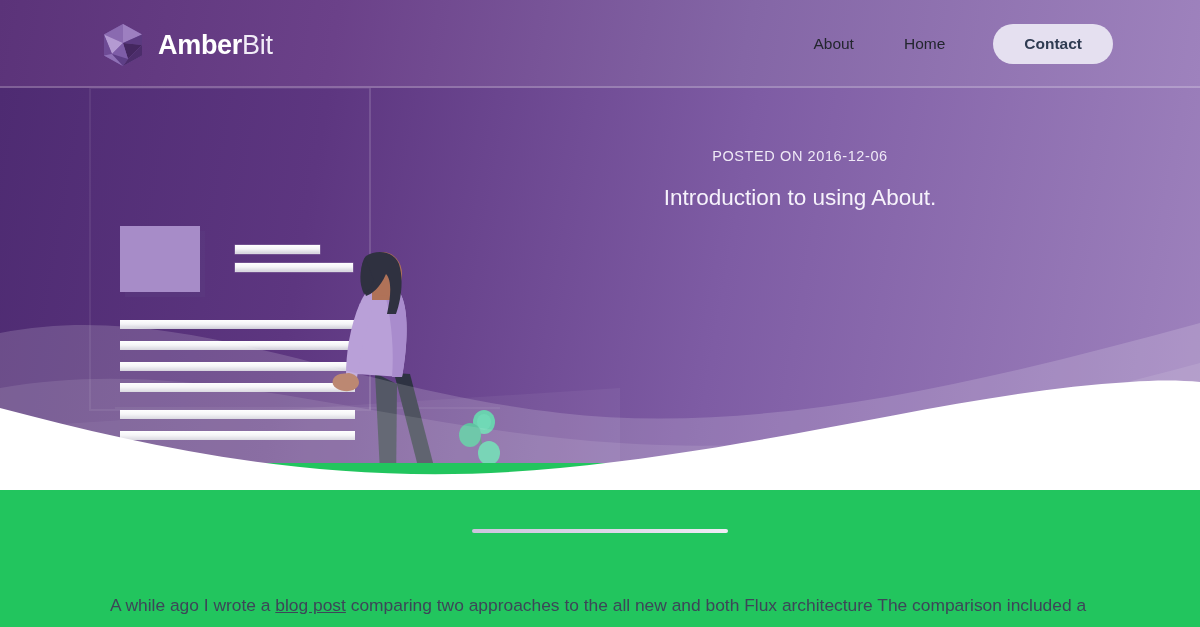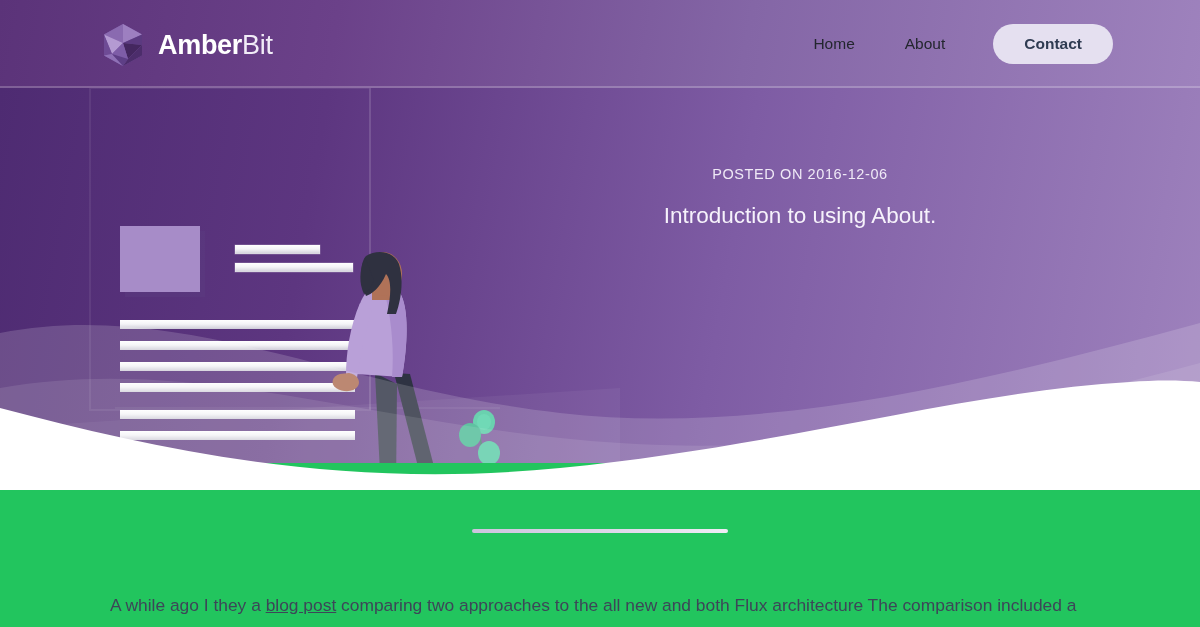--- a/index.html
+++ b/index.html
@@ -110,21 +110,21 @@
     height: 375px;
   }
 
   .hero-copy {
     position: absolute;
     left: 600px;
     top: 0;
     width: 400px;
     height: 375px;
     text-align: center;
-    padding-top: 78px;
+    padding-top: 60px;
   }
   .posted-on {
     color: #efe9f6;
     font-size: 14.5px;
     letter-spacing: 0.6px;
     margin-bottom: 21px;
     white-space: nowrap;
   }
   .hero-title {
     color: #ffffff;
@@ -214,22 +214,22 @@
         <polygon points="2,32.5 10,31 21,43" fill="#8f71b6"></polygon>
         <polygon points="10,31 26,36 21,43" fill="#5e3f86"></polygon>
         <polygon points="26,36 40,22 40,32.5 21,43" fill="#4c2d6b"></polygon>
       </svg>
       <span class="brand-text">
         <span class="b-strong">Amber</span><span class="b-light">Bit</span>
       </span>
     </a>
 
     <nav class="main-nav">
+      <a class="nav-link" href="#">About</a>
       <a class="nav-link" href="#">Home</a>
-      <a class="nav-link" href="#">About</a>
       <button class="nav-cta">Contact</button>
     </nav>
 
     <div class="header-rule"></div>
   </header>
 
   <section class="hero">
 
     <svg class="hero-illustration" viewBox="0 0 620 375">
       <defs>
@@ -310,17 +310,17 @@
     </svg>
   </section>
 
   <svg class="wave-white" viewBox="0 0 1200 160" preserveAspectRatio="none">
     <path d="M0 78 C160 120 340 160 560 138 C790 115 960 62 1130 52 C1155 50 1180 50 1200 52 L1200 160 L0 160 Z" fill="#ffffff"></path>
   </svg>
 
   <article class="article">
     <div class="article-divider"></div>
     <div class="article-body">
-      <p><span>A while ago I they a </span><a href="#">blog post</a><span> comparing two approaches to the all new and both Flux architecture The comparison</span> <span>included a few sample data stores and so described both the pros and cons of the approaches and how they reflect</span></p>
+      <p><span>A while ago I wrote a </span><a href="#">blog post</a><span> comparing two approaches to the all new and both Flux architecture The comparison</span> <span>included a few sample data stores and so described both the pros and cons of the approaches and how they reflect</span></p>
     </div>
   </article>
 
 </div>
 
 </body></html>

